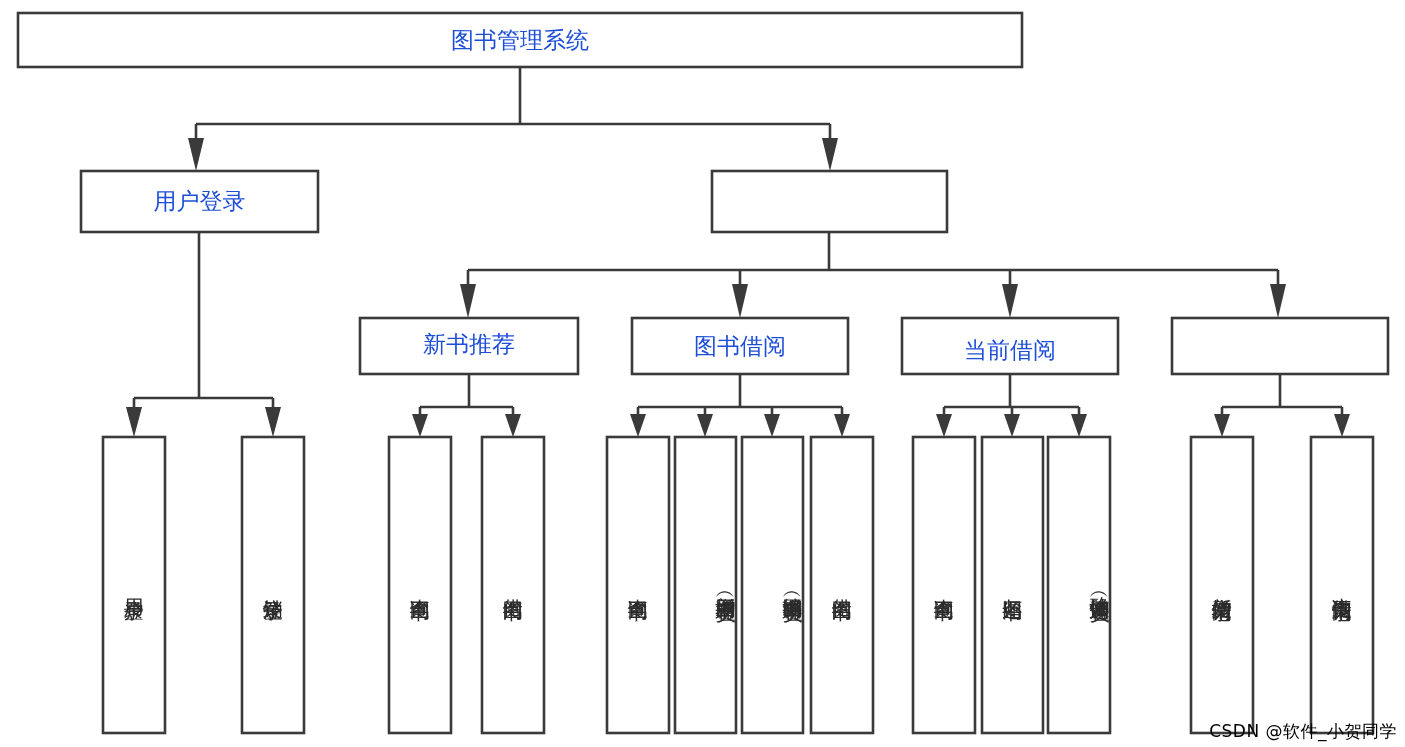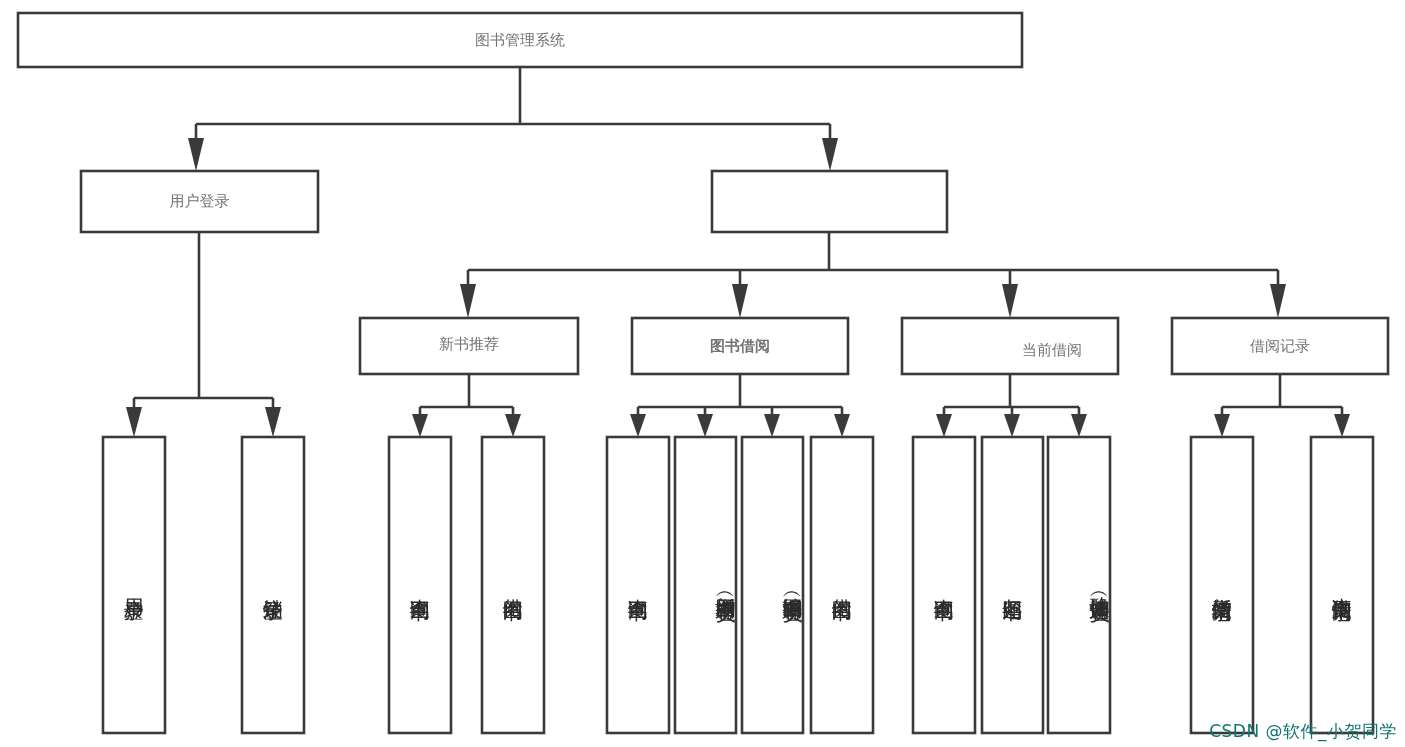--- a/index.html
+++ b/index.html
@@ -54,35 +54,35 @@
     justify-content: center;
     white-space: nowrap;
     pointer-events: none;
   }
   .vlabel.centered {
     align-items: center;
   }
   .hlabel {
     position: absolute;
     font-family: "DejaVu Sans", "Liberation Sans", sans-serif;
-    font-size: 15px;
-    color: #737373;
+    font-size: 23px;
+    color: #1d4ed8;
     display: flex;
     align-items: center;
     justify-content: center;
     pointer-events: none;
     white-space: nowrap;
   }
   #watermark {
     position: absolute;
     right: 8px;
     bottom: 4px;
     font-family: "DejaVu Sans", "Liberation Sans", sans-serif;
     font-size: 17px;
-    color: #0f766e;
+    color: #000000;
     letter-spacing: 0.5px;
     white-space: nowrap;
     user-select: none;
   }
 </style>
 </head>
 <body>
 
 <div id="diagram-root">
 
@@ -176,23 +176,22 @@
     <rect class="box-rect" x="1191" y="437" width="62" height="296"></rect>
     <rect class="box-rect" x="1311" y="437" width="62" height="296"></rect>
 
   </svg>
 
   <div class="hlabel" style="left:18px; top:13px; width:1004px; height:54px;">图书管理系统</div>
 
   <div class="hlabel" style="left:81px; top:171px; width:237px; height:61px;">用户登录</div>
 
   <div class="hlabel" style="left:360px; top:318px; width:218px; height:52px;">新书推荐</div>
-  <div class="hlabel" style="left:632px; top:318px; width:216px; height:56px;font-weight:bold;">图书借阅</div>
-  <div class="hlabel" style="left:902px; top:318px; width:216px; height:64px;padding-left:42px;">当前借阅</div>
-  <div class="hlabel" style="left:1172px; top:318px; width:216px; height:56px;">借阅记录</div>
+  <div class="hlabel" style="left:632px; top:318px; width:216px; height:56px;">图书借阅</div>
+  <div class="hlabel" style="left:902px; top:318px; width:216px; height:64px;">当前借阅</div>
 
   <div class="vlabel centered" style="left:103px; top:437px; width:62px; height:296px;">用户登录</div>
   <div class="vlabel centered" style="left:242px; top:437px; width:62px; height:296px;">注销登录</div>
 
   <div class="vlabel centered" style="left:389px; top:437px; width:62px; height:296px;">查询图书</div>
   <div class="vlabel centered" style="left:482px; top:437px; width:62px; height:296px;">借阅图书</div>
 
   <div class="vlabel centered" style="left:607px; top:437px; width:62px; height:296px;">查询图书</div>
   <div class="vlabel" style="left:675px; top:443px; width:61px; height:284px;">新增图书（管理员）</div>
   <div class="vlabel" style="left:742px; top:443px; width:61px; height:284px;">编辑图书（管理员）</div>

